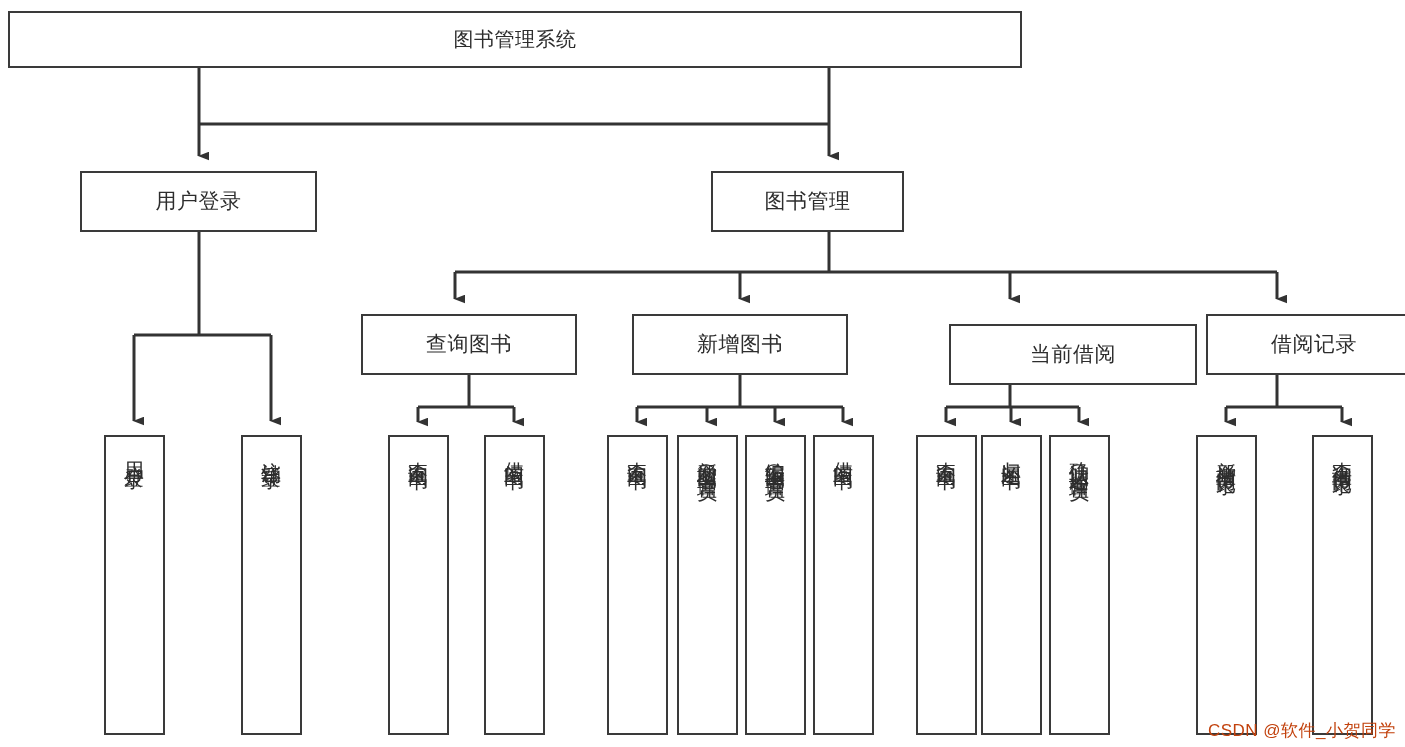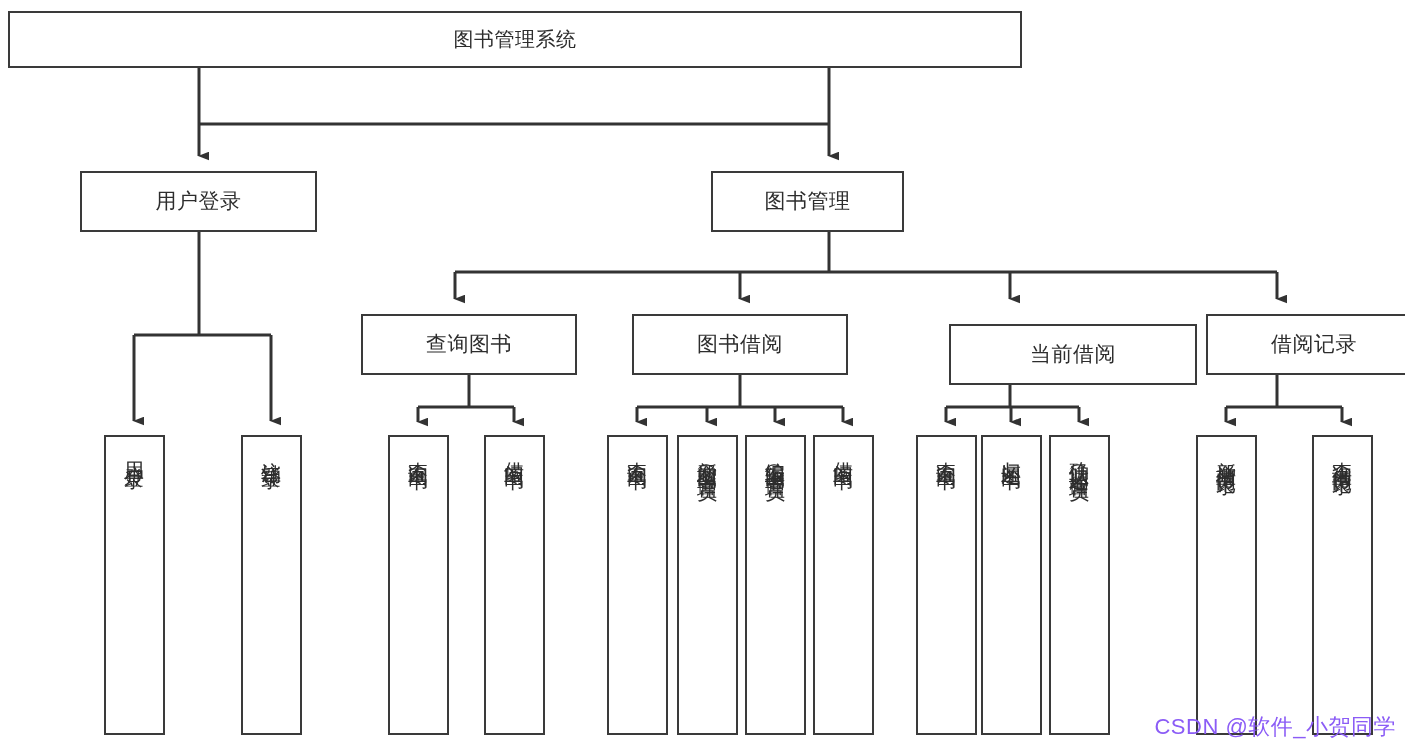--- a/index.html
+++ b/index.html
@@ -61,22 +61,22 @@
     writing-mode: vertical-rl;
     text-orientation: upright;
     font-size: 20px;
     letter-spacing: 3px;
     line-height: 1;
   }
   #watermark {
     position: absolute;
     right: 9px;
     bottom: 5px;
-    font-size: 22px;
-    color: #8b5cf6;
+    font-size: 17px;
+    color: #c2410c;
     letter-spacing: 0.5px;
     white-space: nowrap;
     user-select: none;
   }
 </style>
 </head>
 <body>
 
 <div id="diagram-root">
 
@@ -139,21 +139,21 @@
     <span class="node-label">用户登录</span>
   </div>
   <div class="node horiz" style="left:711px; top:171px; width:193px; height:61px;">
     <span class="node-label">图书管理</span>
   </div>
 
   <div class="node horiz" style="left:361px; top:314px; width:216px; height:61px;">
     <span class="node-label">查询图书</span>
   </div>
   <div class="node horiz" style="left:632px; top:314px; width:216px; height:61px;">
-    <span class="node-label">图书借阅</span>
+    <span class="node-label">新增图书</span>
   </div>
   <div class="node horiz" style="left:902px; top:324px; width:248px; height:61px;margin-left:47px;">
     <span class="node-label">当前借阅</span>
   </div>
   <div class="node horiz" style="left:1206px; top:314px; width:216px; height:61px;">
     <span class="node-label">借阅记录</span>
   </div>
 
   <div class="node vert" style="left:104px; top:435px; width:61px; height:300px;">
     <span class="node-label">用户登录</span>

